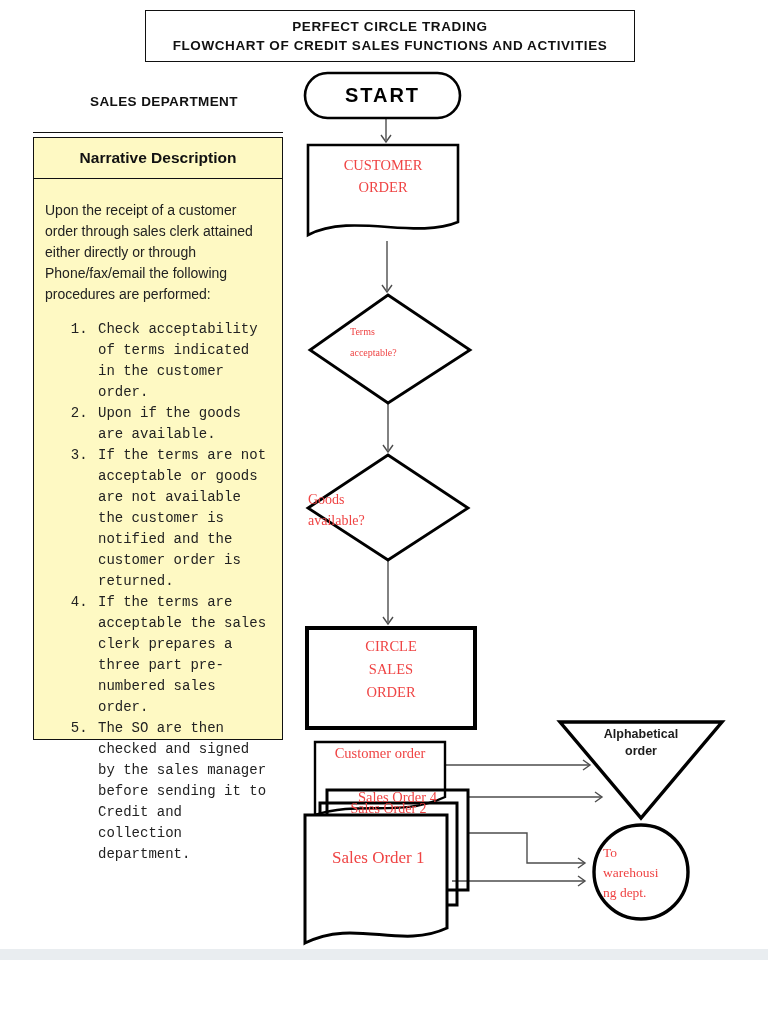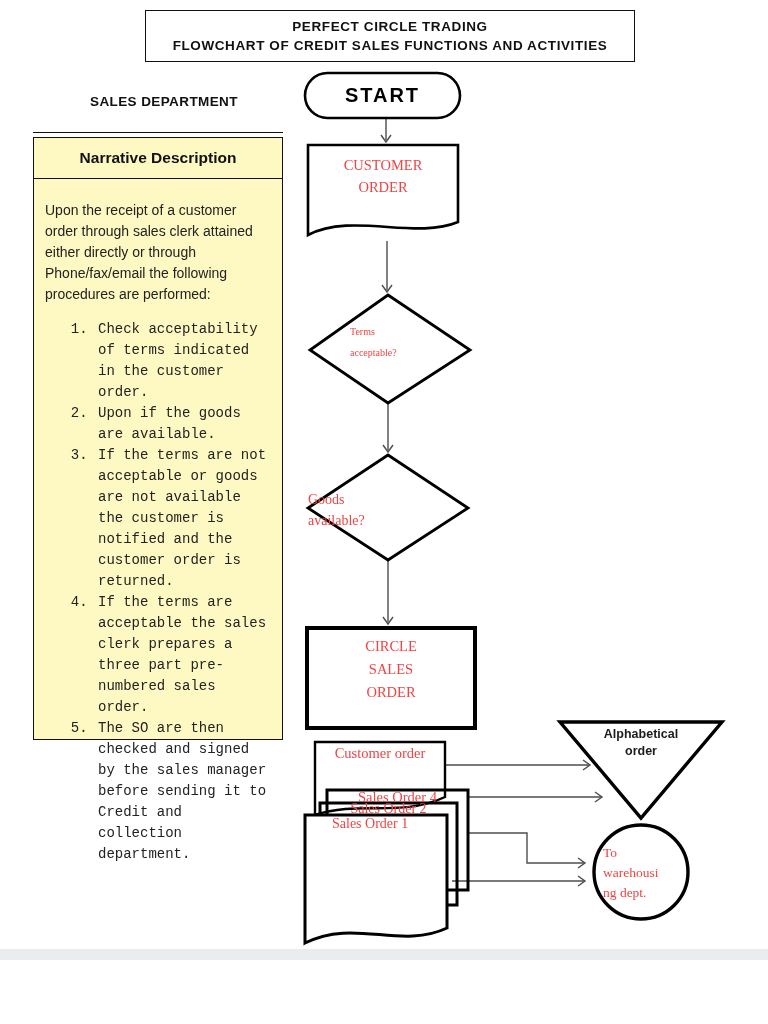--- a/index.html
+++ b/index.html
@@ -36,21 +36,21 @@
 
   .start-lbl{left:305px;top:73px;width:155px;height:45px;line-height:45px;text-align:center;
     font-weight:bold;font-size:20px;letter-spacing:2px;color:#000;}
   .cust-doc-lbl{left:308px;top:154px;width:150px;text-align:center;font-size:14.5px;line-height:22px;}
   .d1-lbl{left:350px;top:321px;font-size:10px;line-height:21px;text-align:left;}
   .d2-lbl{left:308px;top:489px;width:160px;font-size:14px;line-height:21px;}
   .proc-lbl{left:307px;top:635px;width:168px;text-align:center;font-size:14.5px;line-height:23px;}
   .so-co-lbl{left:315px;top:745px;width:130px;text-align:center;font-size:14.5px;}
   .so3-lbl{left:327px;top:789px;width:141px;text-align:center;font-size:14.5px;}
   .so2-lbl{left:320px;top:801px;width:137px;text-align:center;font-size:14px;}
-  .so1-lbl{left:332px;top:816px;font-size:14px;}
+  .so1-lbl{left:332px;top:848px;font-size:17px;}
   .tri-lbl{left:585px;top:726px;width:112px;text-align:center;font-weight:bold;font-size:12.5px;line-height:17px;color:#1c1c1c;}
   .circ-lbl{left:603px;top:843px;width:82px;text-align:left;font-size:13.5px;line-height:20px;}
 
   .page-gap{position:absolute;left:0;bottom:0;width:768px;height:11px;background:#e9edf0;z-index:3;}
 </style>
 </head>
 <body>
 
 <div class="page">
 

